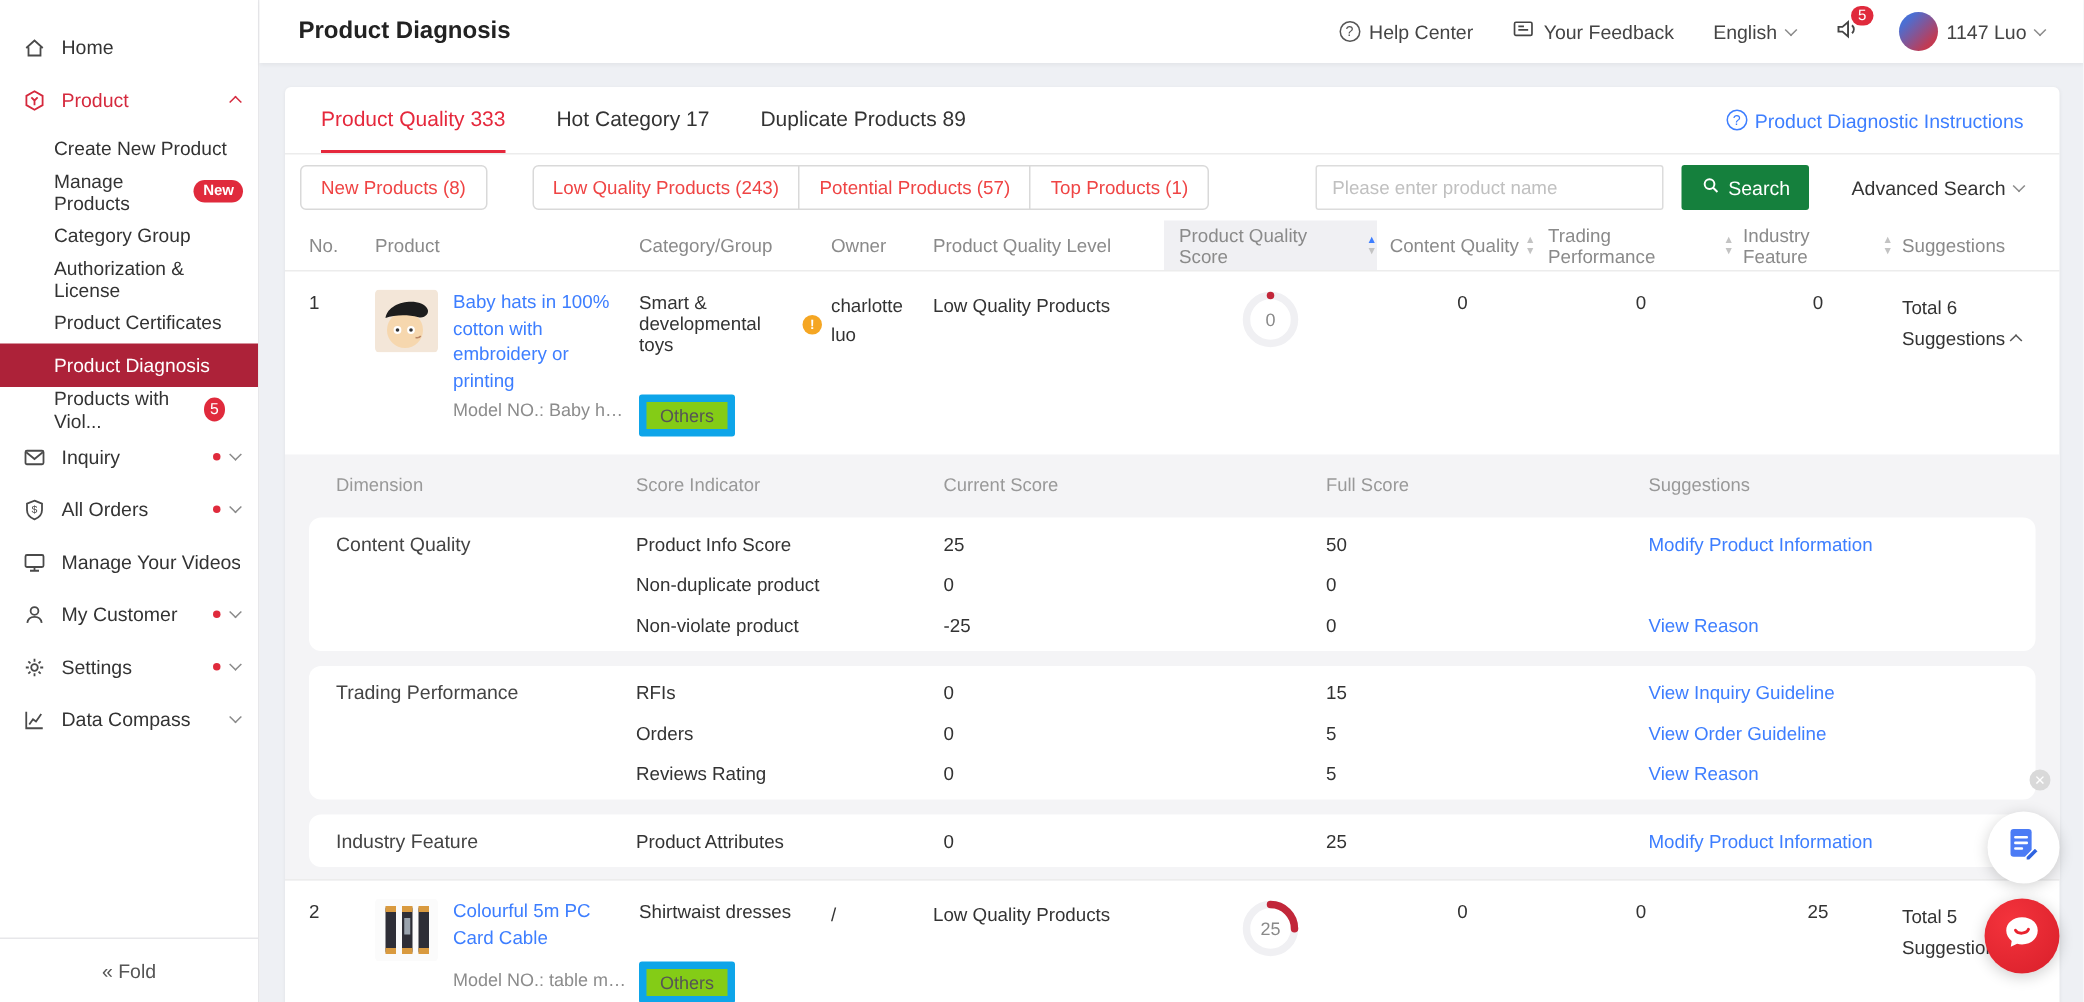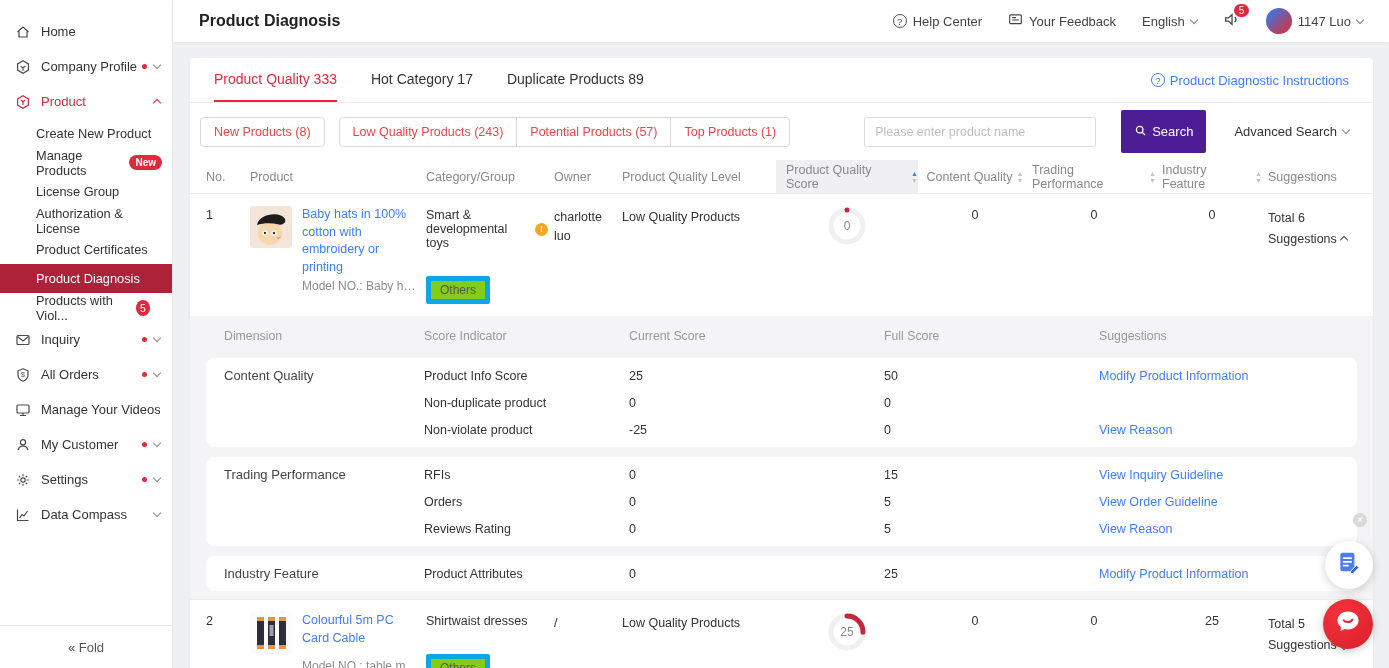--- a/index.html
+++ b/index.html
@@ -44,26 +44,26 @@
   .tabs-row { display:flex; align-items:stretch; padding:0 24px; border-bottom:1px solid #ececec; height:45px; }
   .tab { margin-right:34px; font-size:14px; color:#333; display:flex; align-items:center; border-bottom:2px solid transparent; cursor:pointer; }
   .tab.active { color:#e5283c; border-bottom-color:#e5283c; }
   .instructions { margin-left:auto; display:flex; align-items:center; gap:5px; color:#3d7eff; font-size:13px; cursor:pointer; }
   .instructions .qicon { border-color:#3d7eff; color:#3d7eff; }
 
   .filters-row { display:flex; align-items:center; padding:7px 24px 7px 10px; }
   .fbtn { border:1px solid #d9d9d9; background:#fff; color:#ef4444; font-size:12.5px; height:30px; padding:0 13px; border-radius:4px; display:flex; align-items:center; cursor:pointer; white-space:nowrap; }
   .fgroup { display:flex; margin-left:14px; }
   .fgroup .fbtn { border-radius:0; margin-left:-1px; }
-  .fgroup .fbtn:first-child { border-radius:4px 0 0 4px; margin-left:0; }
+  .fgroup .fbtn:first-child { border-radius:4px 0 0 4px; margin-left:16px; }
   .fgroup .fbtn:last-child { border-radius:0 4px 4px 0; }
   .search-area { margin-left:auto; display:flex; align-items:center; }
   .search-input { width:232px; height:30px; border:1px solid #dcdcdc; border-radius:2px; padding:0 10px; font-size:12.5px; color:#333; font-family:"Liberation Sans",sans-serif; }
   .search-input::placeholder { color:#c0c0c0; }
-  .search-btn { height:43px; padding:0 13px; background:#4c1d95; color:#fff; border:none; border-radius:2px; margin-left:25px; font-size:13px; display:flex; align-items:center; gap:5px; cursor:pointer; font-family:"Liberation Sans",sans-serif; }
+  .search-btn { height:30px; padding:0 13px; background:#15803d; color:#fff; border:none; border-radius:2px; margin-left:12px; font-size:13px; display:flex; align-items:center; gap:5px; cursor:pointer; font-family:"Liberation Sans",sans-serif; }
   .adv { margin-left:28px; font-size:13px; color:#333; display:flex; align-items:center; gap:6px; cursor:pointer; }
 
   
   .trow, .thead { display:grid; grid-template-columns:38px 170px 122px 62px 148px 142px 102px 124px 100px 1fr; column-gap:6px; padding:0 16px; }
   .thead { align-items:stretch; height:34px; border-bottom:1px solid #ececec; }
   .th { color:#8a8a8a; font-size:12.5px; display:flex; align-items:center; gap:4px; }
   .th.center { justify-content:center; }
   .th.score-col { background:#f0f0f3; padding-left:10px; }
   .sorters { display:flex; flex-direction:column; line-height:1; }
   .sorters span { font-size:7px; color:#c3c3c3; height:6.5px; }
@@ -115,52 +115,41 @@
 
       <div class="mitem">
         <span class="micon">
             <svg viewBox="0 0 16 16" fill="none" stroke="currentColor" stroke-width="1.2">
               <path d="M2.5 8 8 3l5.5 5M4 7.5V13h8V7.5"></path>
             </svg>
           </span>
         <span class="mlabel">Home</span>
       </div>
 
-      <div class="mitem">
-        <span class="micon">
-            <svg viewBox="0 0 16 16" fill="none" stroke="currentColor" stroke-width="1.2">
-              <path d="M8 1.8 13.4 4.9v6.2L8 14.2 2.6 11.1V4.9Z"></path>
-              <path d="M5.6 7.2 8 8.8l2.4-1.6M8 8.8v3"></path>
-            </svg>
-          </span>
-        <span class="mlabel">Company Profile</span>
-        <span class="dot"></span>
-        <span class="chev"></span>
-      </div>
 
       <div class="mitem red">
         <span class="micon">
             <svg viewBox="0 0 16 16" fill="none" stroke="currentColor" stroke-width="1.2">
               <path d="M8 1.8 13.4 4.9v6.2L8 14.2 2.6 11.1V4.9Z"></path>
               <path d="M8 8 5.9 5.9M8 8l2.1-2.1M8 8v3.1"></path>
             </svg>
           </span>
         <span class="mlabel">Product</span>
         <span class="chev up"></span>
       </div>
 
       <div class="sub">
           <span>Create New Product</span>
         </div>
       <div class="sub">
           <span>Manage Products</span>
           <span class="badge-new">New</span>
         </div>
       <div class="sub">
-          <span>License Group</span>
+          <span>Category Group</span>
         </div>
       <div class="sub">
           <span>Authorization &amp; License</span>
         </div>
       <div class="sub">
           <span>Product Certificates</span>
         </div>
       <div class="sub selected">
           <span>Product Diagnosis</span>
         </div>

